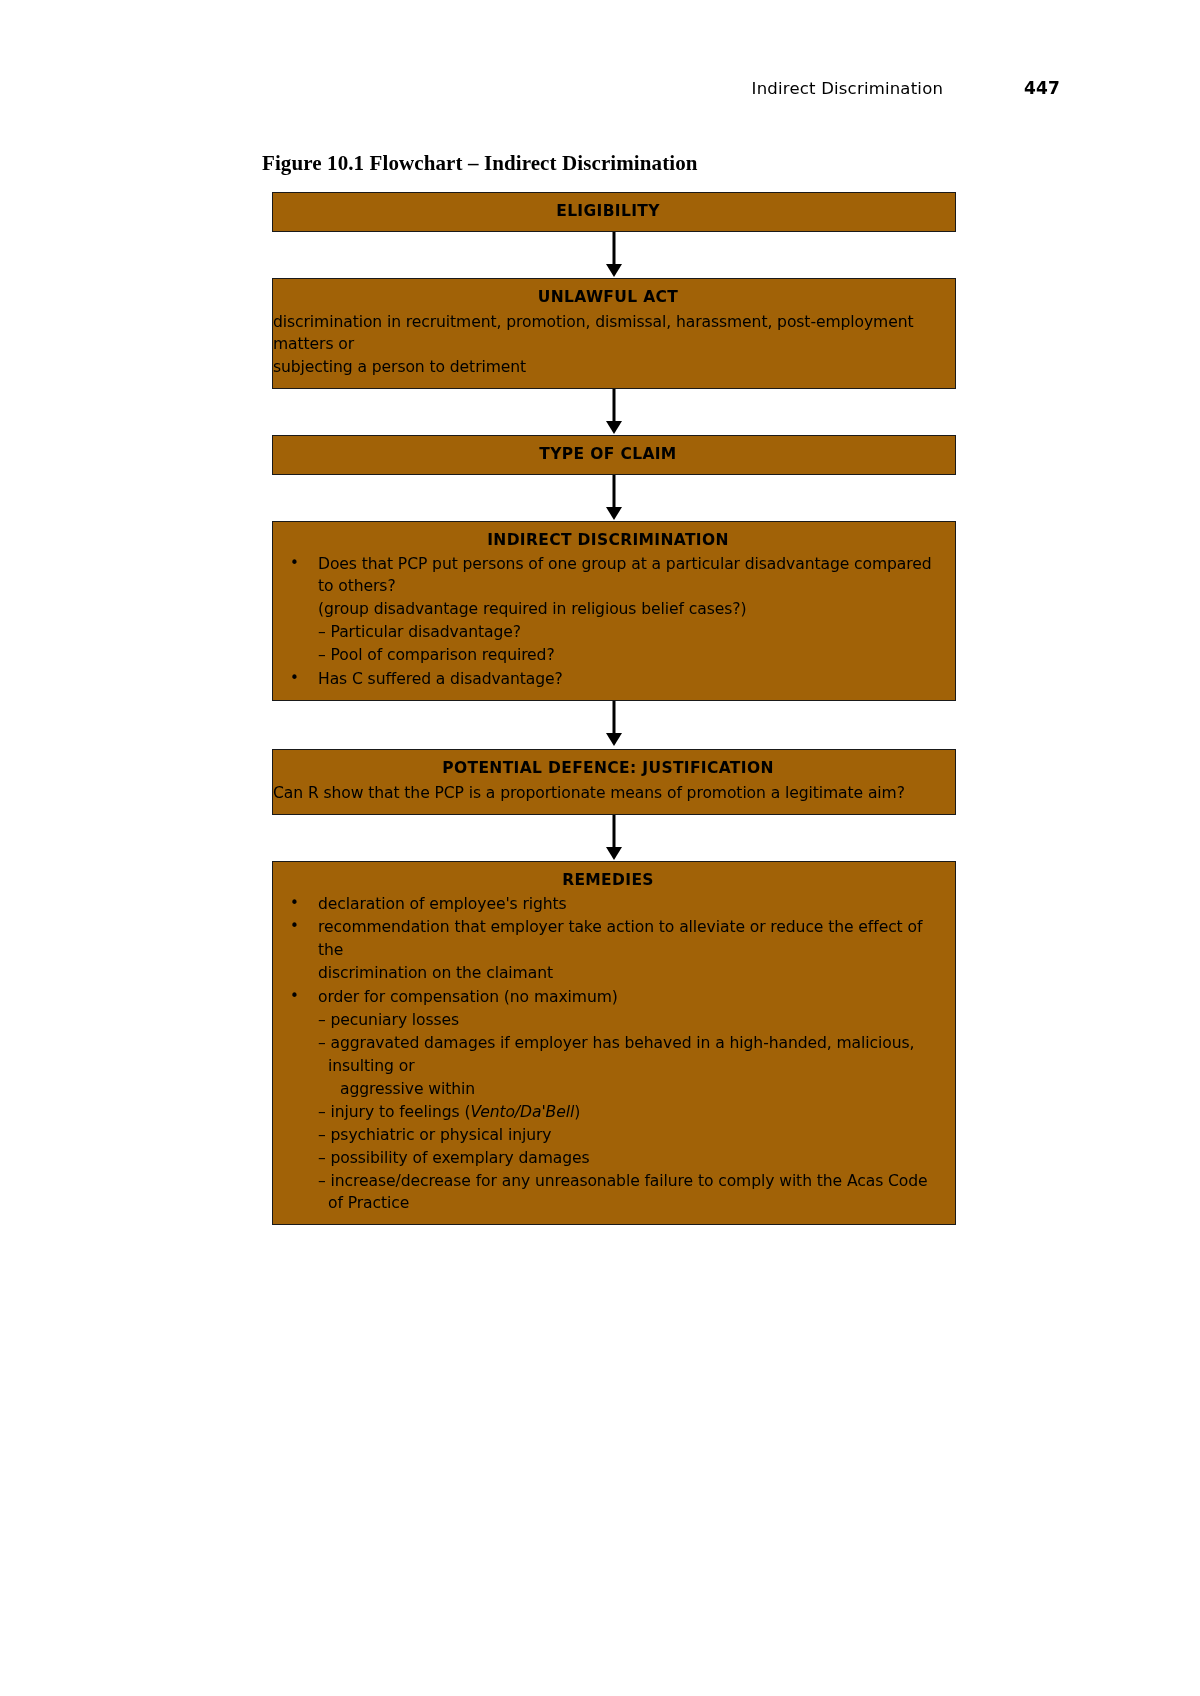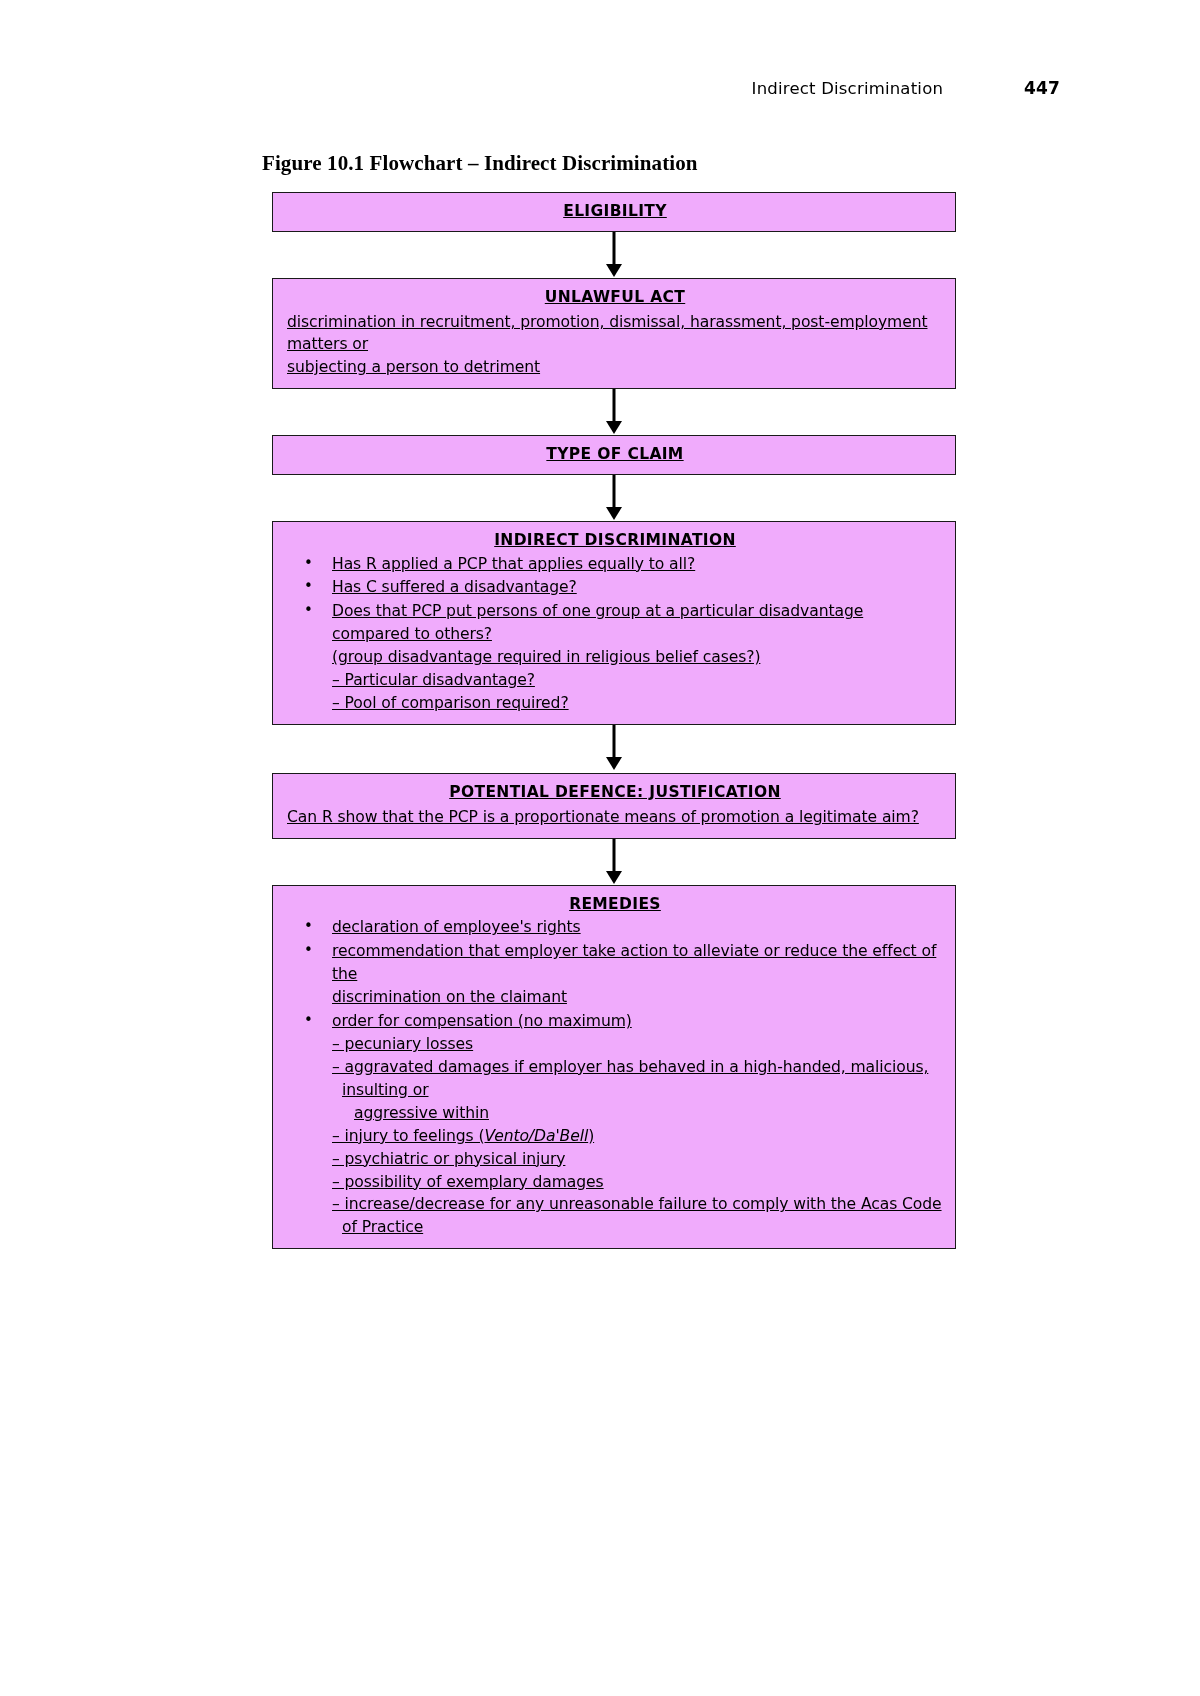--- a/index.html
+++ b/index.html
@@ -60,23 +60,22 @@
   .flow {
     position: absolute;
     top: 192px;
     left: 272px;
     width: 684px;
   }
 
   .node {
     border: 1.4px solid #1a1a1a;
     box-sizing: border-box;
-    padding: 8px 12px 9px 14px;
-    background: #f0abfc;
-    text-decoration: underline;
+    padding: 8px 12px 9px 0;
+    background: #a16207;
   }
 
   .node-title {
     text-align: center;
     font-weight: bold;
     font-size: 15.5px;
     letter-spacing: 0.35px;
     line-height: 1.35;
     font-family: "DejaVu Sans", sans-serif;
   }
@@ -197,30 +196,27 @@
 
     <div class="connector">
       <span class="stem"></span>
       <span class="head"></span>
     </div>
 
     <div class="node">
       <div class="node-title">INDIRECT DISCRIMINATION</div>
       <ul class="bullets">
         <li>
-          <span>Has R applied a PCP that applies equally to all?</span>
-        </li>
-        <li>
-          <span>Has C suffered a disadvantage?</span>
-        </li>
-        <li>
           <span>Does that PCP put persons of one group at a particular disadvantage compared to others?</span>
           <span class="sub-line">(group disadvantage required in religious belief cases?)</span>
           <span class="dash-line">– Particular disadvantage?</span>
           <span class="dash-line">– Pool of comparison required?</span>
+        </li>
+        <li>
+          <span>Has C suffered a disadvantage?</span>
         </li>
       </ul>
     </div>
 
     <div class="connector long">
       <span class="stem"></span>
       <span class="head"></span>
     </div>
 
     <div class="node">

